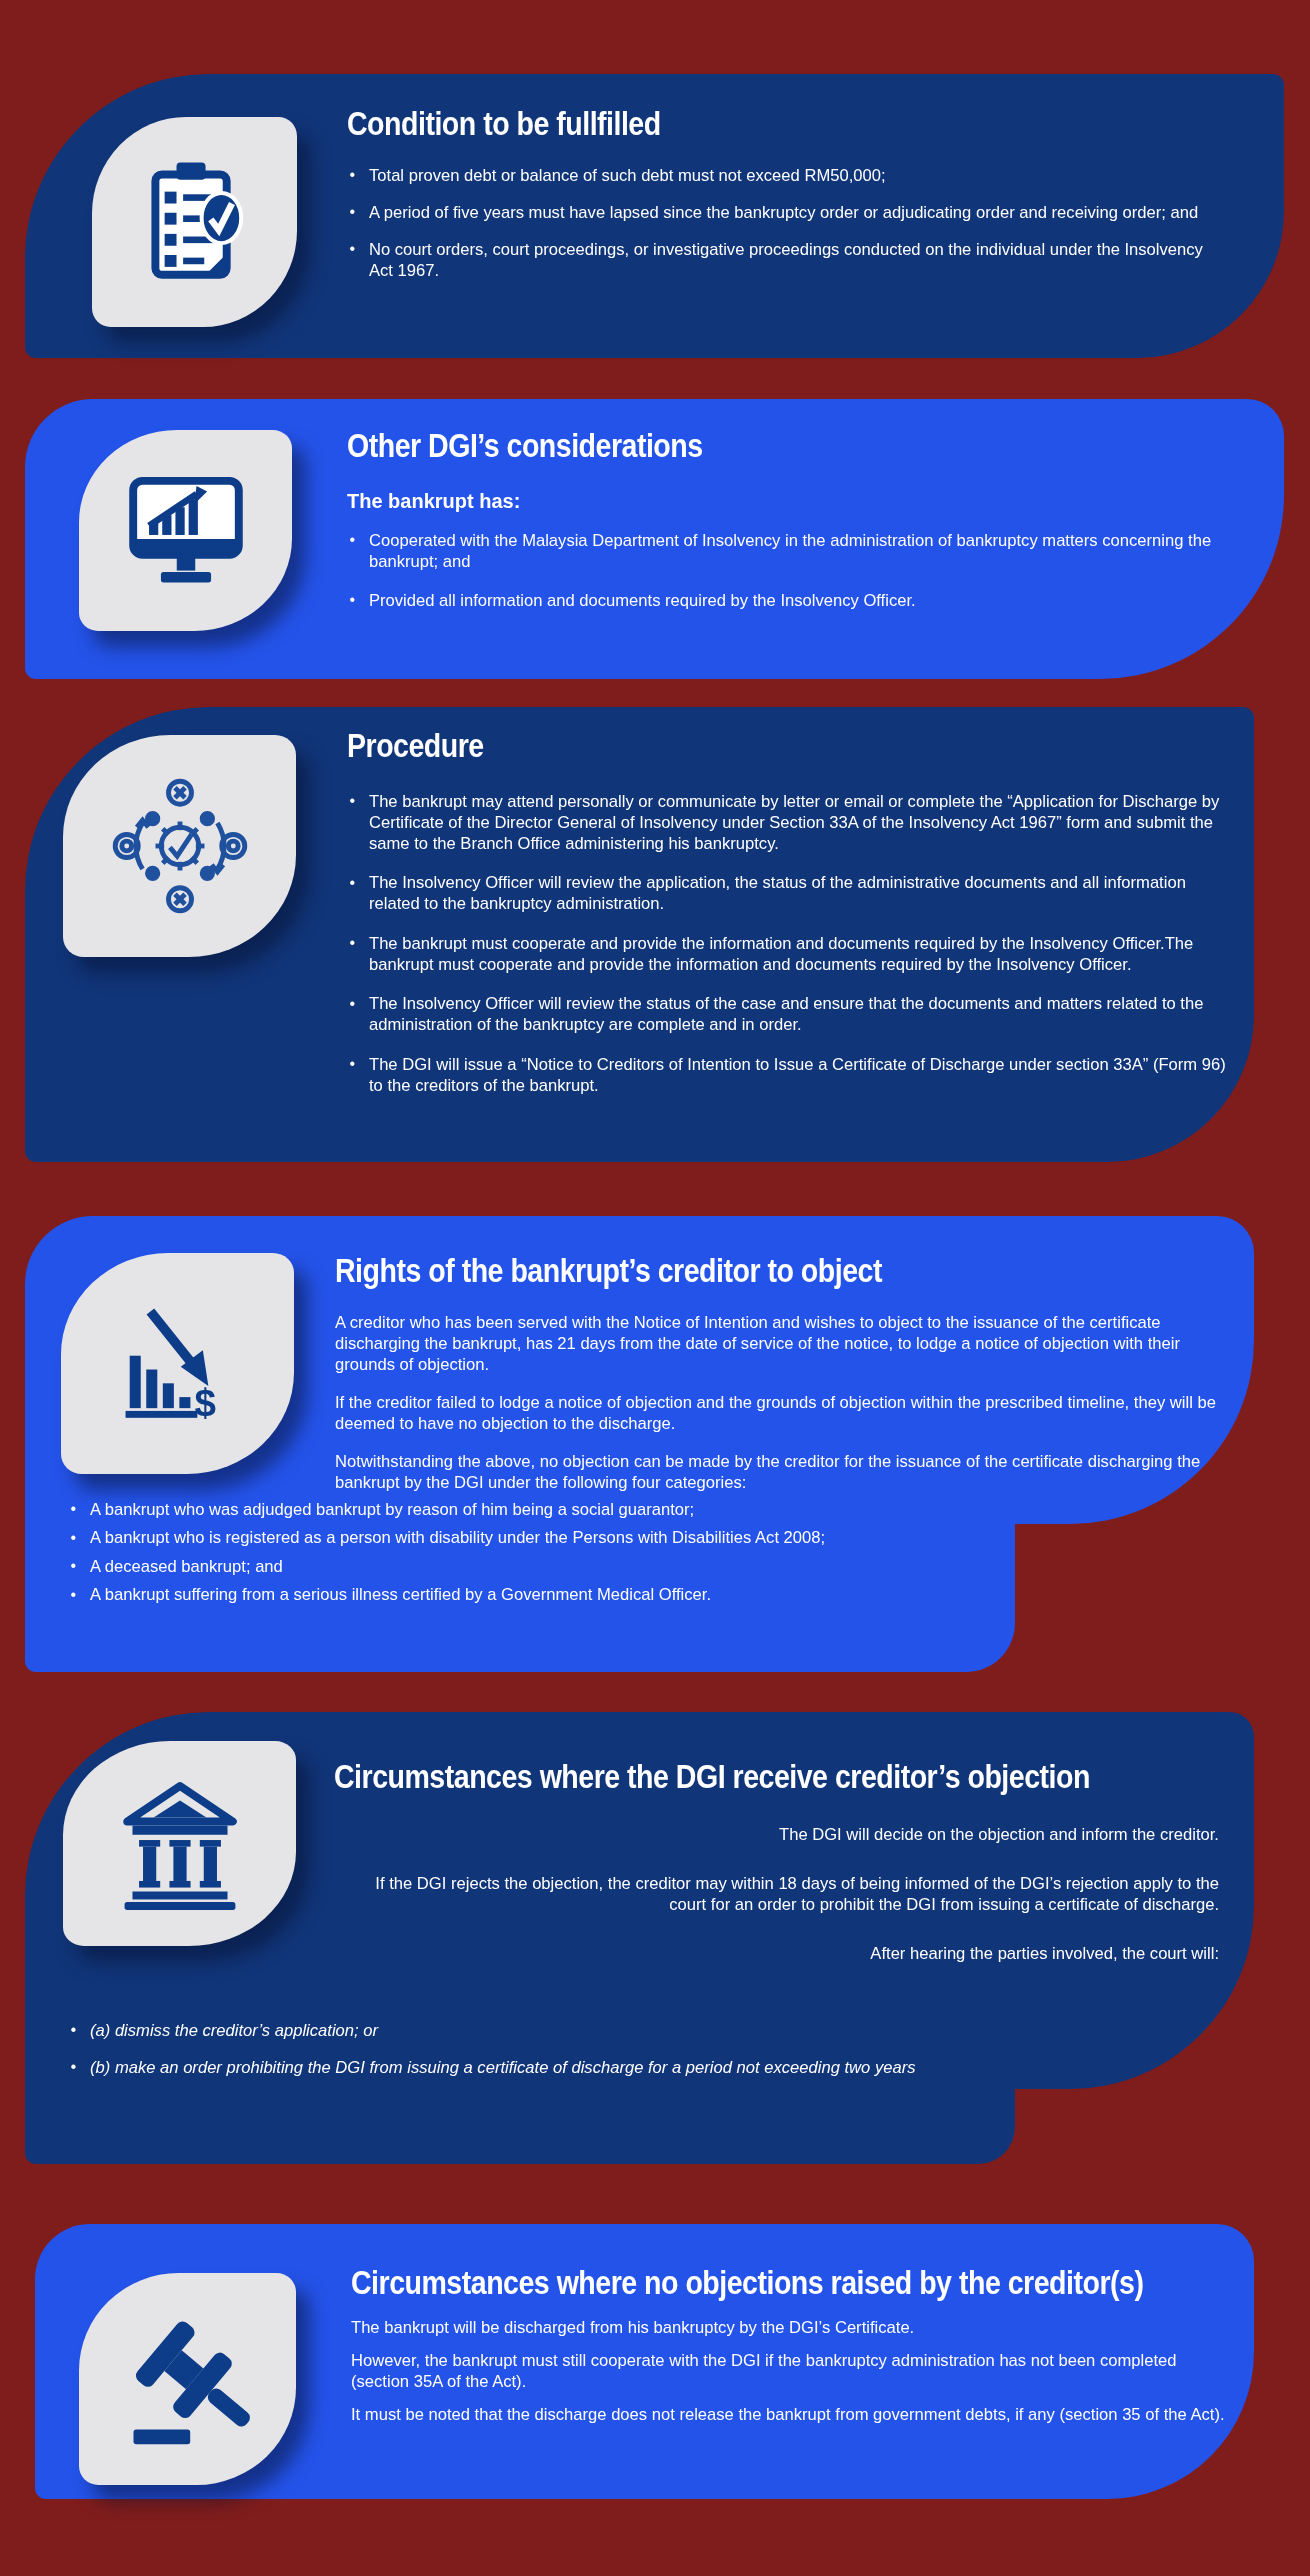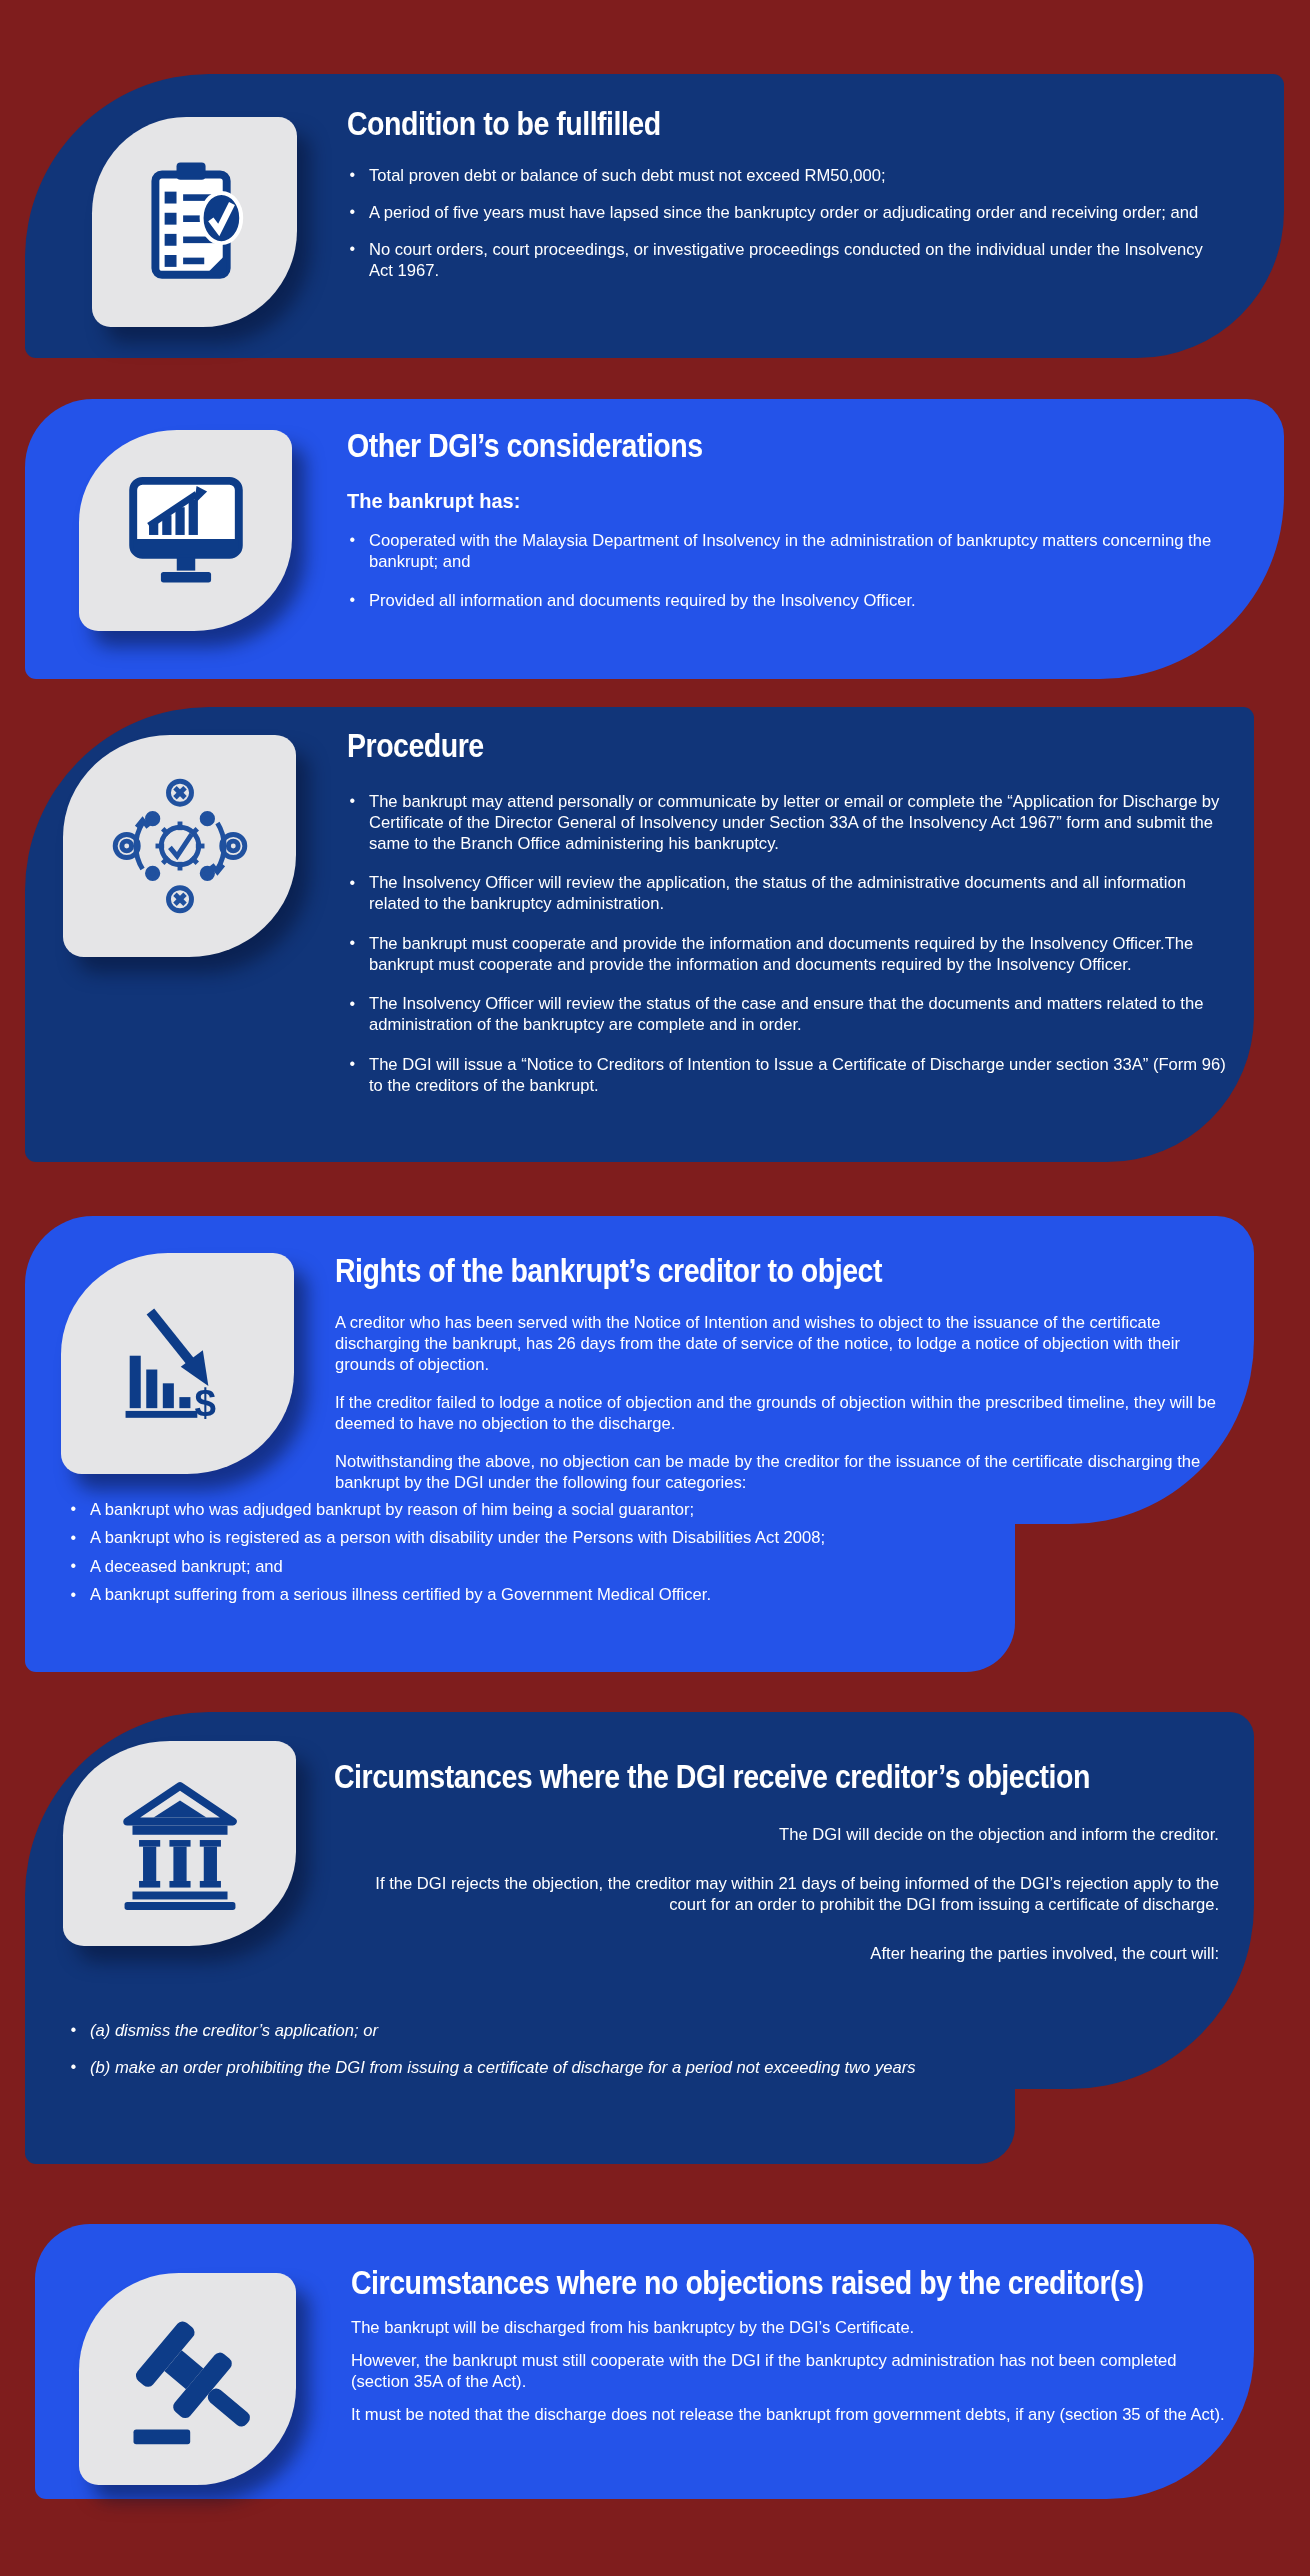--- a/index.html
+++ b/index.html
@@ -178,21 +178,21 @@
       <rect x="39" y="64" width="8" height="18" fill="#0d3c88"></rect>
       <rect x="51" y="74" width="8" height="8" fill="#0d3c88"></rect>
       <line x1="30" y1="12" x2="62" y2="52" stroke="#0d3c88" stroke-width="7"></line>
       <polygon points="52,52 72,66 68,40" fill="#0d3c88"></polygon>
       <text x="62" y="88" font-family="Liberation Sans, sans-serif" font-size="28" font-weight="bold" fill="#0d3c88">$</text>
     </svg>
   </div>
   <div class="content" id="content4">
     <div class="sec-title"><span class="tt">Rights of the bankrupt’s creditor to object</span></div>
     <div class="paras">
-      <p class="body">A creditor who has been served with the Notice of Intention and wishes to object to the issuance of the certificate discharging the bankrupt, has 26 days from the date of service of the notice, to lodge a notice of objection with their grounds of objection.</p>
+      <p class="body">A creditor who has been served with the Notice of Intention and wishes to object to the issuance of the certificate discharging the bankrupt, has 21 days from the date of service of the notice, to lodge a notice of objection with their grounds of objection.</p>
       <p class="body">If the creditor failed to lodge a notice of objection and the grounds of objection within the prescribed timeline, they will be deemed to have no objection to the discharge.</p>
       <p class="body">Notwithstanding the above, no objection can be made by the creditor for the issuance of the certificate discharging the bankrupt by the DGI under the following four categories:</p>
     </div>
   </div>
   <div class="content" id="bullets4">
     <ul class="blist">
       <li class="body">A bankrupt who was adjudged bankrupt by reason of him being a social guarantor;</li>
       <li class="body">A bankrupt who is registered as a person with disability under the Persons with Disabilities Act 2008;</li>
       <li class="body">A deceased bankrupt; and</li>
       <li class="body">A bankrupt suffering from a serious illness certified by a Government Medical Officer.</li>
@@ -218,21 +218,21 @@
           <rect x="65" y="78" width="16" height="5"></rect>
       </g>
       <rect x="14" y="86" width="72" height="6" fill="#0d3c88"></rect>
       <rect x="8" y="94" width="84" height="6" rx="2" fill="#0d3c88"></rect>
     </svg>
   </div>
   <div class="content" id="content5">
     <div class="sec-title"><span class="tt">Circumstances where the DGI receive creditor’s objection</span></div>
     <div class="paras">
       <p class="body">The DGI will decide on the objection and inform the creditor.</p>
-      <p class="body">If the DGI rejects the objection, the creditor may within 21 days of being informed of the DGI’s rejection apply to the court for an order to prohibit the DGI from issuing a certificate of discharge.</p>
+      <p class="body">If the DGI rejects the objection, the creditor may within 18 days of being informed of the DGI’s rejection apply to the court for an order to prohibit the DGI from issuing a certificate of discharge.</p>
       <p class="body">After hearing the parties involved, the court will:</p>
     </div>
   </div>
   <div class="content" id="bullets5">
     <ul class="blist">
       <li class="body">(a)  dismiss the creditor’s application; or</li>
       <li class="body">(b) make an order prohibiting the DGI from issuing a certificate of discharge for a period not exceeding two years</li>
     </ul>
   </div>
 

